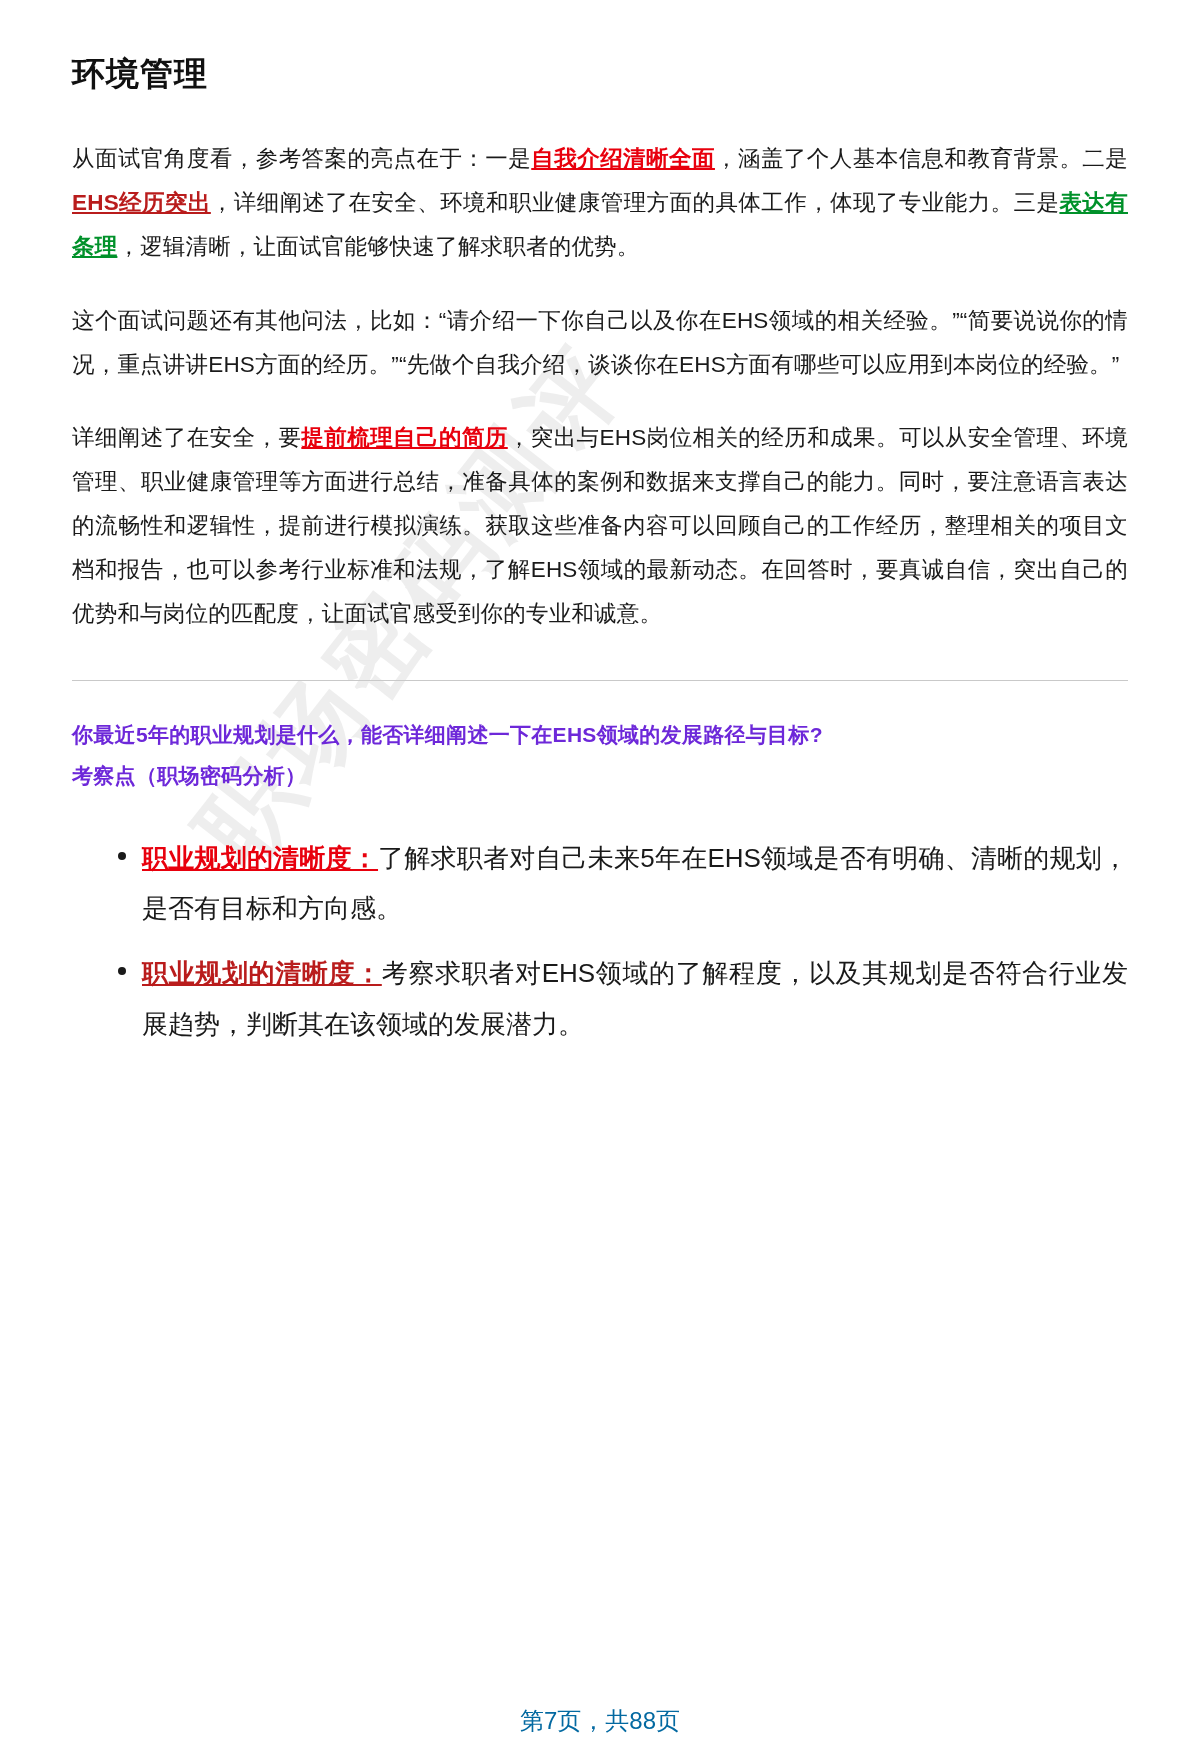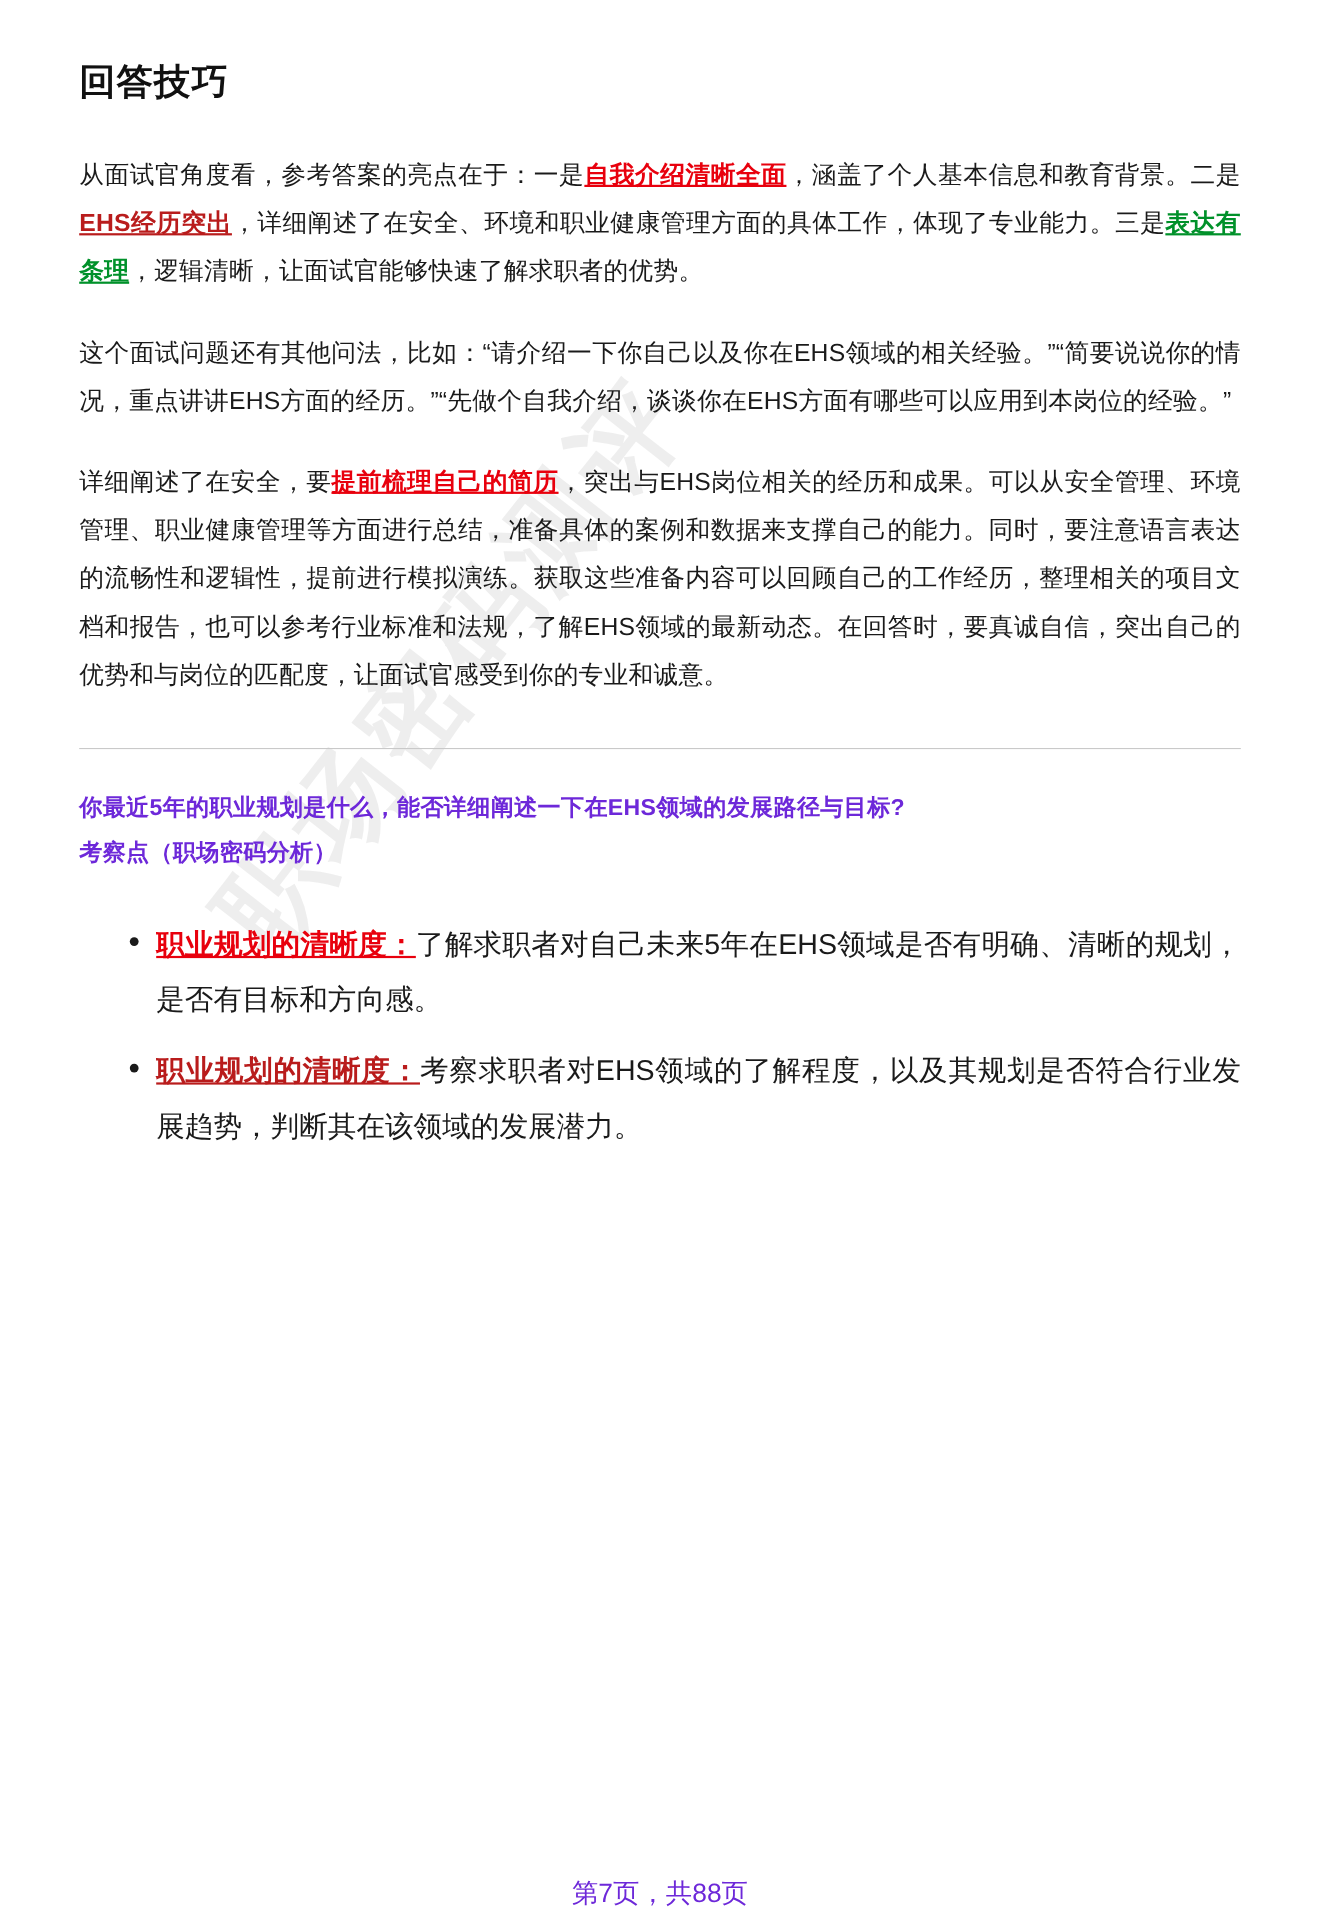--- a/index.html
+++ b/index.html
@@ -114,34 +114,34 @@
     background: #1a1a1a;
     border-radius: 50%;
   }
   .footer {
     position: absolute;
     left: 0;
     right: 0;
     bottom: 18px;
     text-align: center;
     font-size: 24px;
-    color: #6d28d9;
+    color: #0369a1;
     z-index: 3;
   }
 </style>
 </head>
 <body>
 
 <div class="page">
 
   <div class="watermark">职场密码测评</div>
 
   <div class="content">
 
-    <h1 class="doc-title">回答技巧</h1>
+    <h1 class="doc-title">环境管理</h1>
 
     <p class="para" id="para-1"><span>从面试官角度看，参考答案的亮点在于：一是</span><span class="hl-red">自我介绍清晰全面</span><span>，涵盖了个人基本信息和教育背景。二是</span><span class="hl-blue">EHS经历突出</span><span>，详细阐述了在安全、环境和职业健康管理方面的具体工作，体现了专业能力。三是</span><span class="hl-green">表达有条理</span><span>，逻辑清晰，让面试官能够快速了解求职者的优势。</span></p>
     <p class="para" id="para-2"><span>这个面试问题还有其他问法，比如：“请介绍一下你自己以及你在EHS领域的相关经验。”“简要说说你的情况，重点讲讲EHS方面的经历。”“先做个自我介绍，谈谈你在EHS方面有哪些可以应用到本岗位的经验。”</span></p>
     <p class="para" id="para-3"><span>详细阐述了在安全，要</span><span class="hl-red">提前梳理自己的简历</span><span>，突出与EHS岗位相关的经历和成果。可以从安全管理、环境管理、职业健康管理等方面进行总结，准备具体的案例和数据来支撑自己的能力。同时，要注意语言表达的流畅性和逻辑性，提前进行模拟演练。获取这些准备内容可以回顾自己的工作经历，整理相关的项目文档和报告，也可以参考行业标准和法规，了解EHS领域的最新动态。在回答时，要真诚自信，突出自己的优势和与岗位的匹配度，让面试官感受到你的专业和诚意。</span></p>
 
     <hr class="divider">
 
     <div class="q-block">
       <div class="q-line">你最近5年的职业规划是什么，能否详细阐述一下在EHS领域的发展路径与目标?</div>
       <div class="q-line">考察点（职场密码分析）</div>

